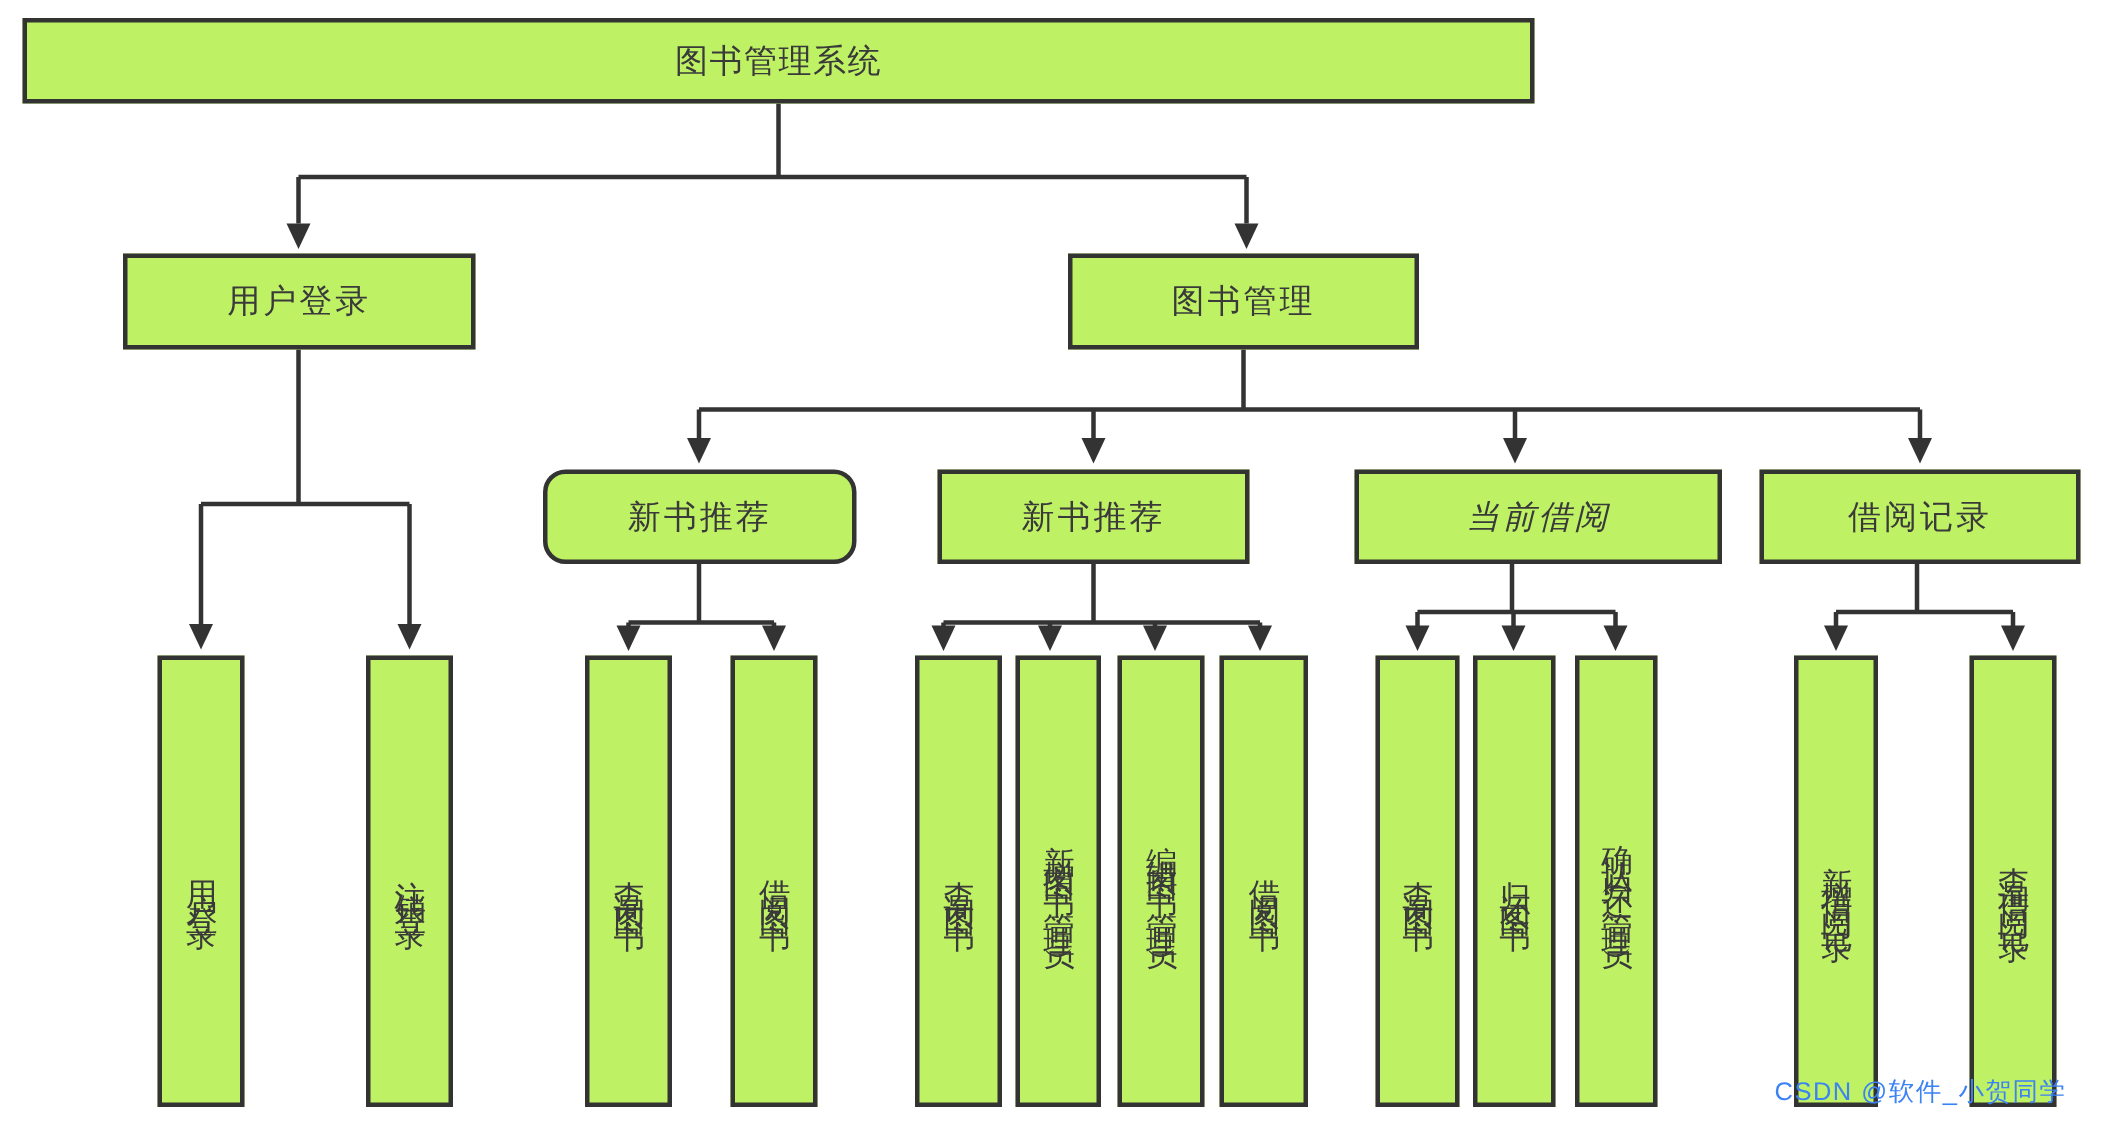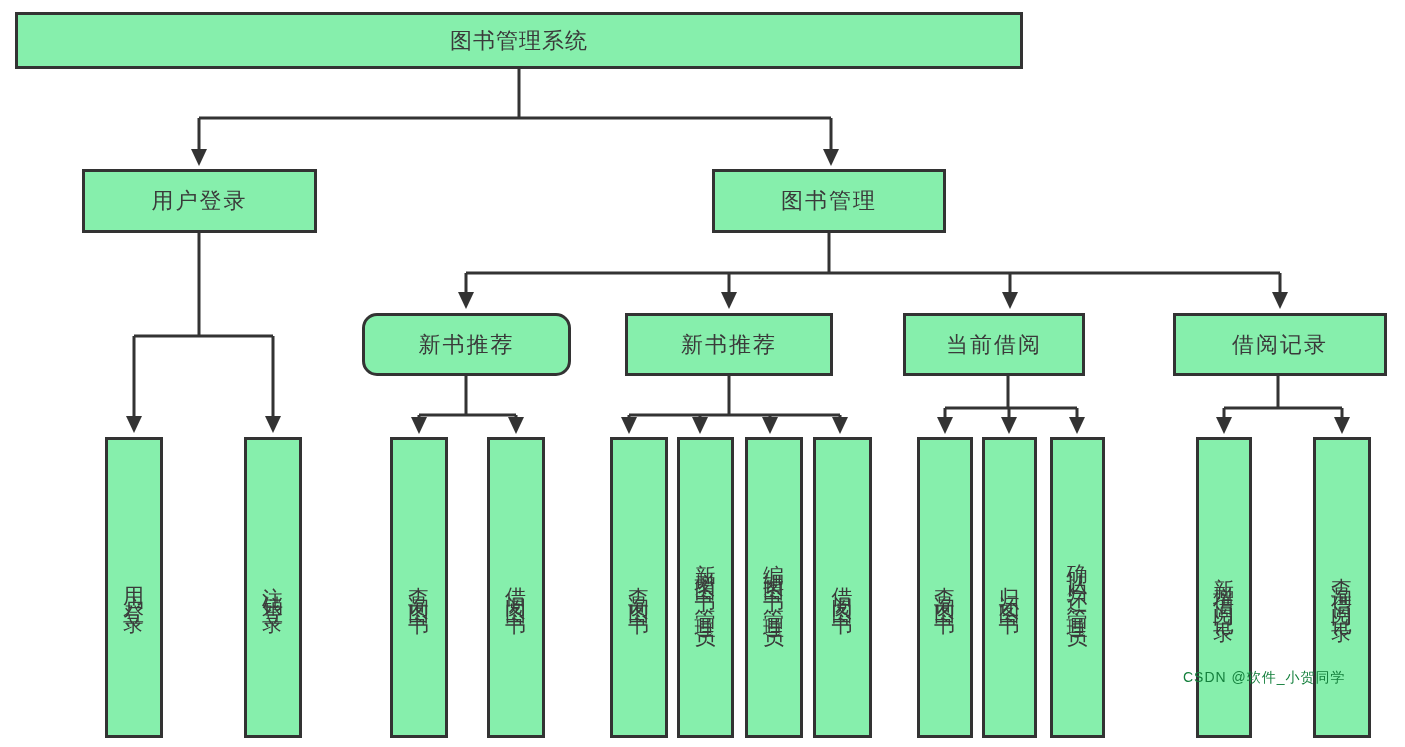--- a/index.html
+++ b/index.html
@@ -19,21 +19,21 @@
     position: absolute;
     left: 0;
     top: 0;
     width: 1405px;
     height: 747px;
   }
   .box {
     position: absolute;
     box-sizing: border-box;
     border: 3px solid #333333;
-    background: #86efac;
+    background: #bef264;
     display: flex;
     align-items: center;
     justify-content: center;
     color: #3a3a3a;
   }
   .hbox {
     font-size: 22px;
     letter-spacing: 2px;
     white-space: nowrap;
   }
@@ -44,23 +44,23 @@
   .vbox {
     writing-mode: vertical-rl;
     text-orientation: mixed;
     font-size: 21px;
     letter-spacing: 9px;
     line-height: 1;
   }
   .watermark {
     position: absolute;
     left: 1183px;
-    top: 669px;
-    font-size: 14px;
-    color: #15803d;
+    top: 716px;
+    font-size: 17px;
+    color: #3b82f6;
     letter-spacing: 1px;
     white-space: nowrap;
   }
 </style>
 </head>
 <body>
 
 <div class="canvas">
 
   <svg class="connector-svg" viewBox="0 0 1405 747" xmlns="http://www.w3.org/2000/svg">
@@ -113,21 +113,21 @@
     </g>
   </svg>
 
   <div class="box hbox root-box" style="left:15px; top:12px; width:1008px; height:57px;">图书管理系统</div>
 
   <div class="box hbox" style="left:82px; top:169px; width:235px; height:64px;">用户登录</div>
   <div class="box hbox" style="left:712px; top:169px; width:234px; height:64px;">图书管理</div>
 
   <div class="box hbox" style="left:362px; top:313px; width:209px; height:63px;border-radius:15px;">新书推荐</div>
   <div class="box hbox" style="left:625px; top:313px; width:208px; height:63px;">新书推荐</div>
-  <div class="box hbox" style="left:903px; top:313px; width:182px; height:63px;">当前借阅</div>
+  <div class="box hbox" style="left:903px; top:313px; width:245px; height:63px;font-style:italic;">当前借阅</div>
   <div class="box hbox" style="left:1173px; top:313px; width:214px; height:63px;">借阅记录</div>
 
   <div class="box vbox" style="left:105px; top:437px; width:58px; height:301px;">用户登录</div>
   <div class="box vbox" style="left:244px; top:437px; width:58px; height:301px;">注销登录</div>
 
   <div class="box vbox" style="left:390px; top:437px; width:58px; height:301px;">查询图书</div>
   <div class="box vbox" style="left:487px; top:437px; width:58px; height:301px;">借阅图书</div>
 
   <div class="box vbox" style="left:610px; top:437px; width:58px; height:301px;">查询图书</div>
   <div class="box vbox" style="left:677px; top:437px; width:57px; height:301px;">新增图书（管理员）</div>

